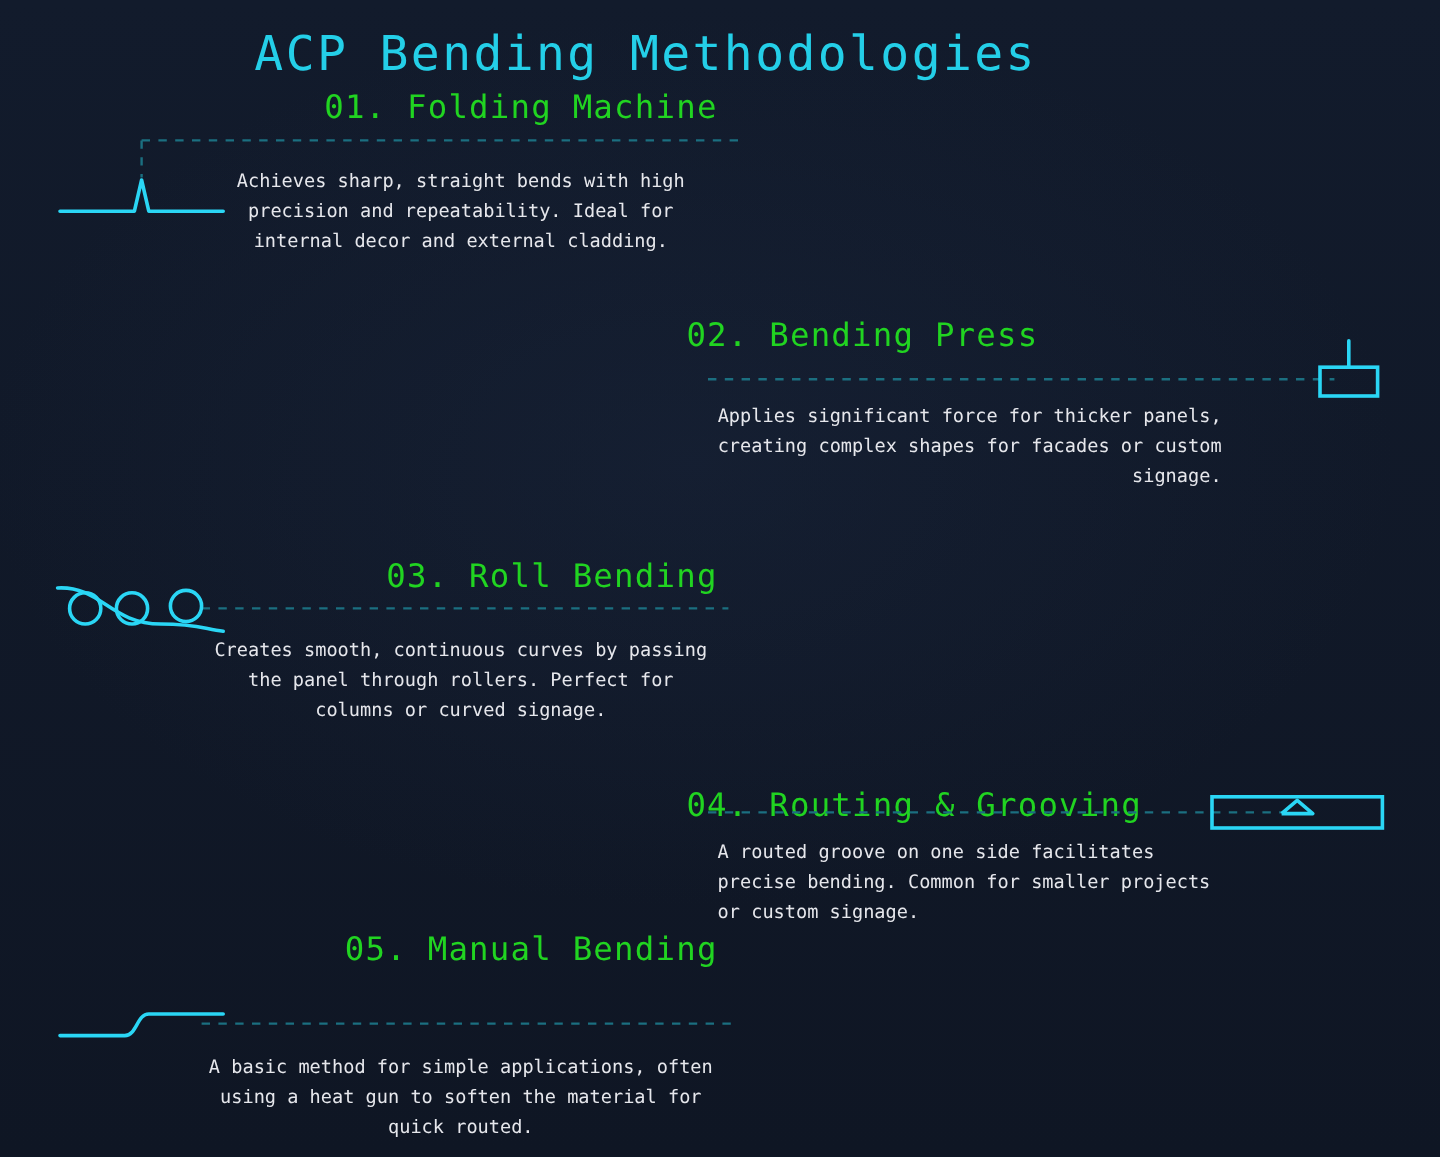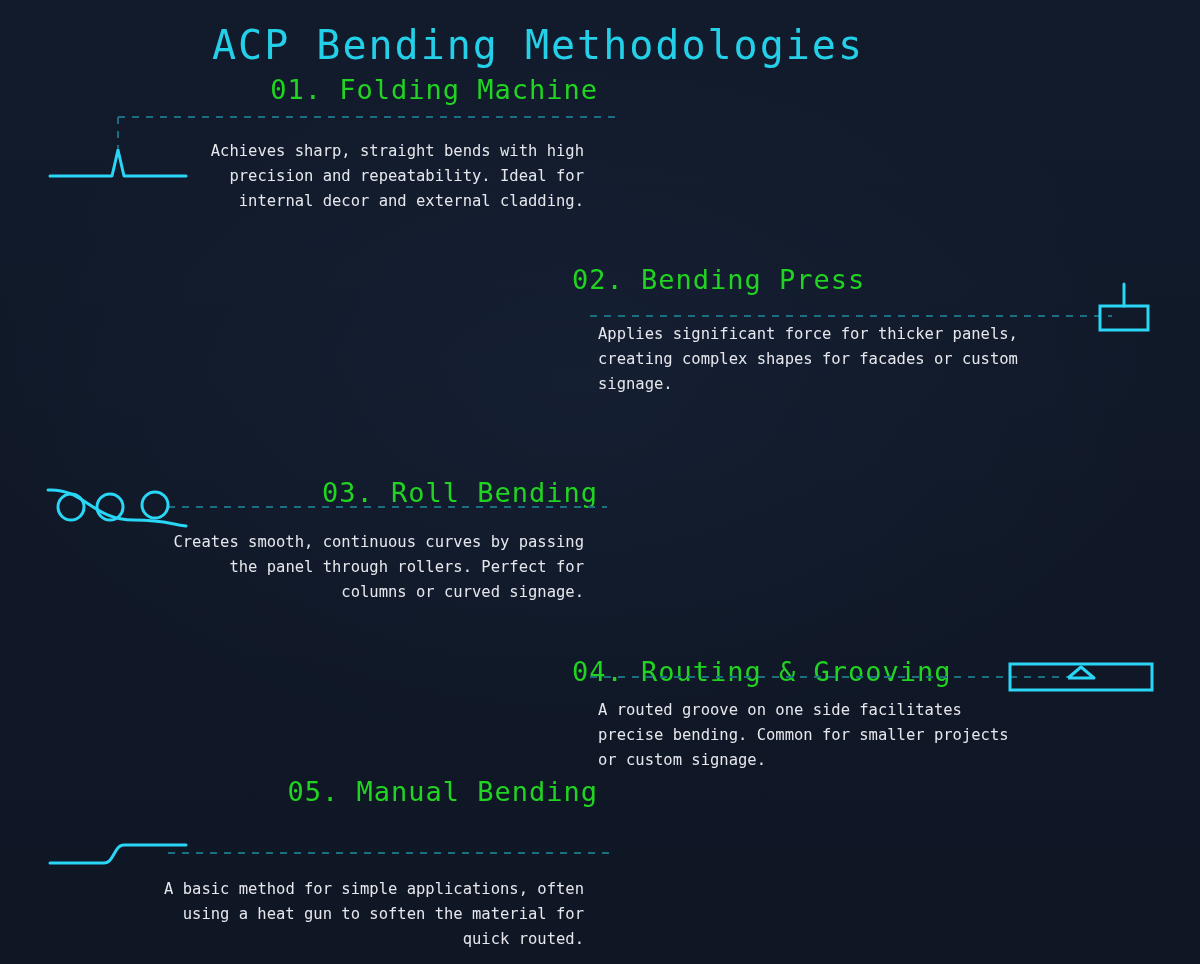--- a/index.html
+++ b/index.html
@@ -51,21 +51,21 @@
   .heading.left-row  { left: 0;   width: 598px; text-align: right; }
   .heading.right-row { left: 572px; width: 560px; text-align: left; }
 
   .desc {
     position: absolute;
     color: #e6e7ec;
     font-size: 15.5px;
     line-height: 25px;
     white-space: pre-line;
   }
-  .desc.left-row  { left: 156px; width: 428px; text-align: right; }
+  .desc.left-row  { left: 170px; width: 428px; text-align: center; }
   .desc.right-row { left: 598px; width: 420px; text-align: left; }
 
   .connector { position: absolute; }
   .icon-wrap { position: absolute; }
 
   svg { display: block; overflow: visible; }
 </style>
 </head>
 <body>
 
@@ -109,26 +109,26 @@
 
     <div class="icon-wrap" style="left: 1090px; top: 282px;">
       <svg width="80" height="56" viewBox="0 0 80 56">
 
         <line x1="34" y1="2" x2="34" y2="24" stroke="#2ad6f5" stroke-width="3" stroke-linecap="round"></line>
 
         <rect x="10" y="24" width="48" height="24" fill="none" stroke="#2ad6f5" stroke-width="3"></rect>
       </svg>
     </div>
 
-    <div class="desc right-row" style="top: 322px;">Applies significant force for thicker panels, creating complex shapes for facades or custom signage.</div>
+    <div class="desc right-row" style="top: 335px; text-align: right;">Applies significant force for thicker panels, creating complex shapes for facades or custom signage.</div>
   </div>
 
   <div class="item">
 
-    <div class="heading left-row" style="top: 465px; margin-top: 12px;">03. Roll Bending</div>
+    <div class="heading left-row" style="top: 465px;">03. Roll Bending</div>
 
     <div class="connector" style="left: 160px; top: 492px;">
       <svg width="470" height="30" viewBox="0 0 470 30">
         <line x1="8" y1="15" x2="447" y2="15" stroke="#1b6f80" stroke-width="2" stroke-dasharray="7 7"></line>
       </svg>
     </div>
 
     <div class="icon-wrap" style="left: 44px; top: 476px;">
       <svg width="150" height="60" viewBox="0 0 150 60">
 

